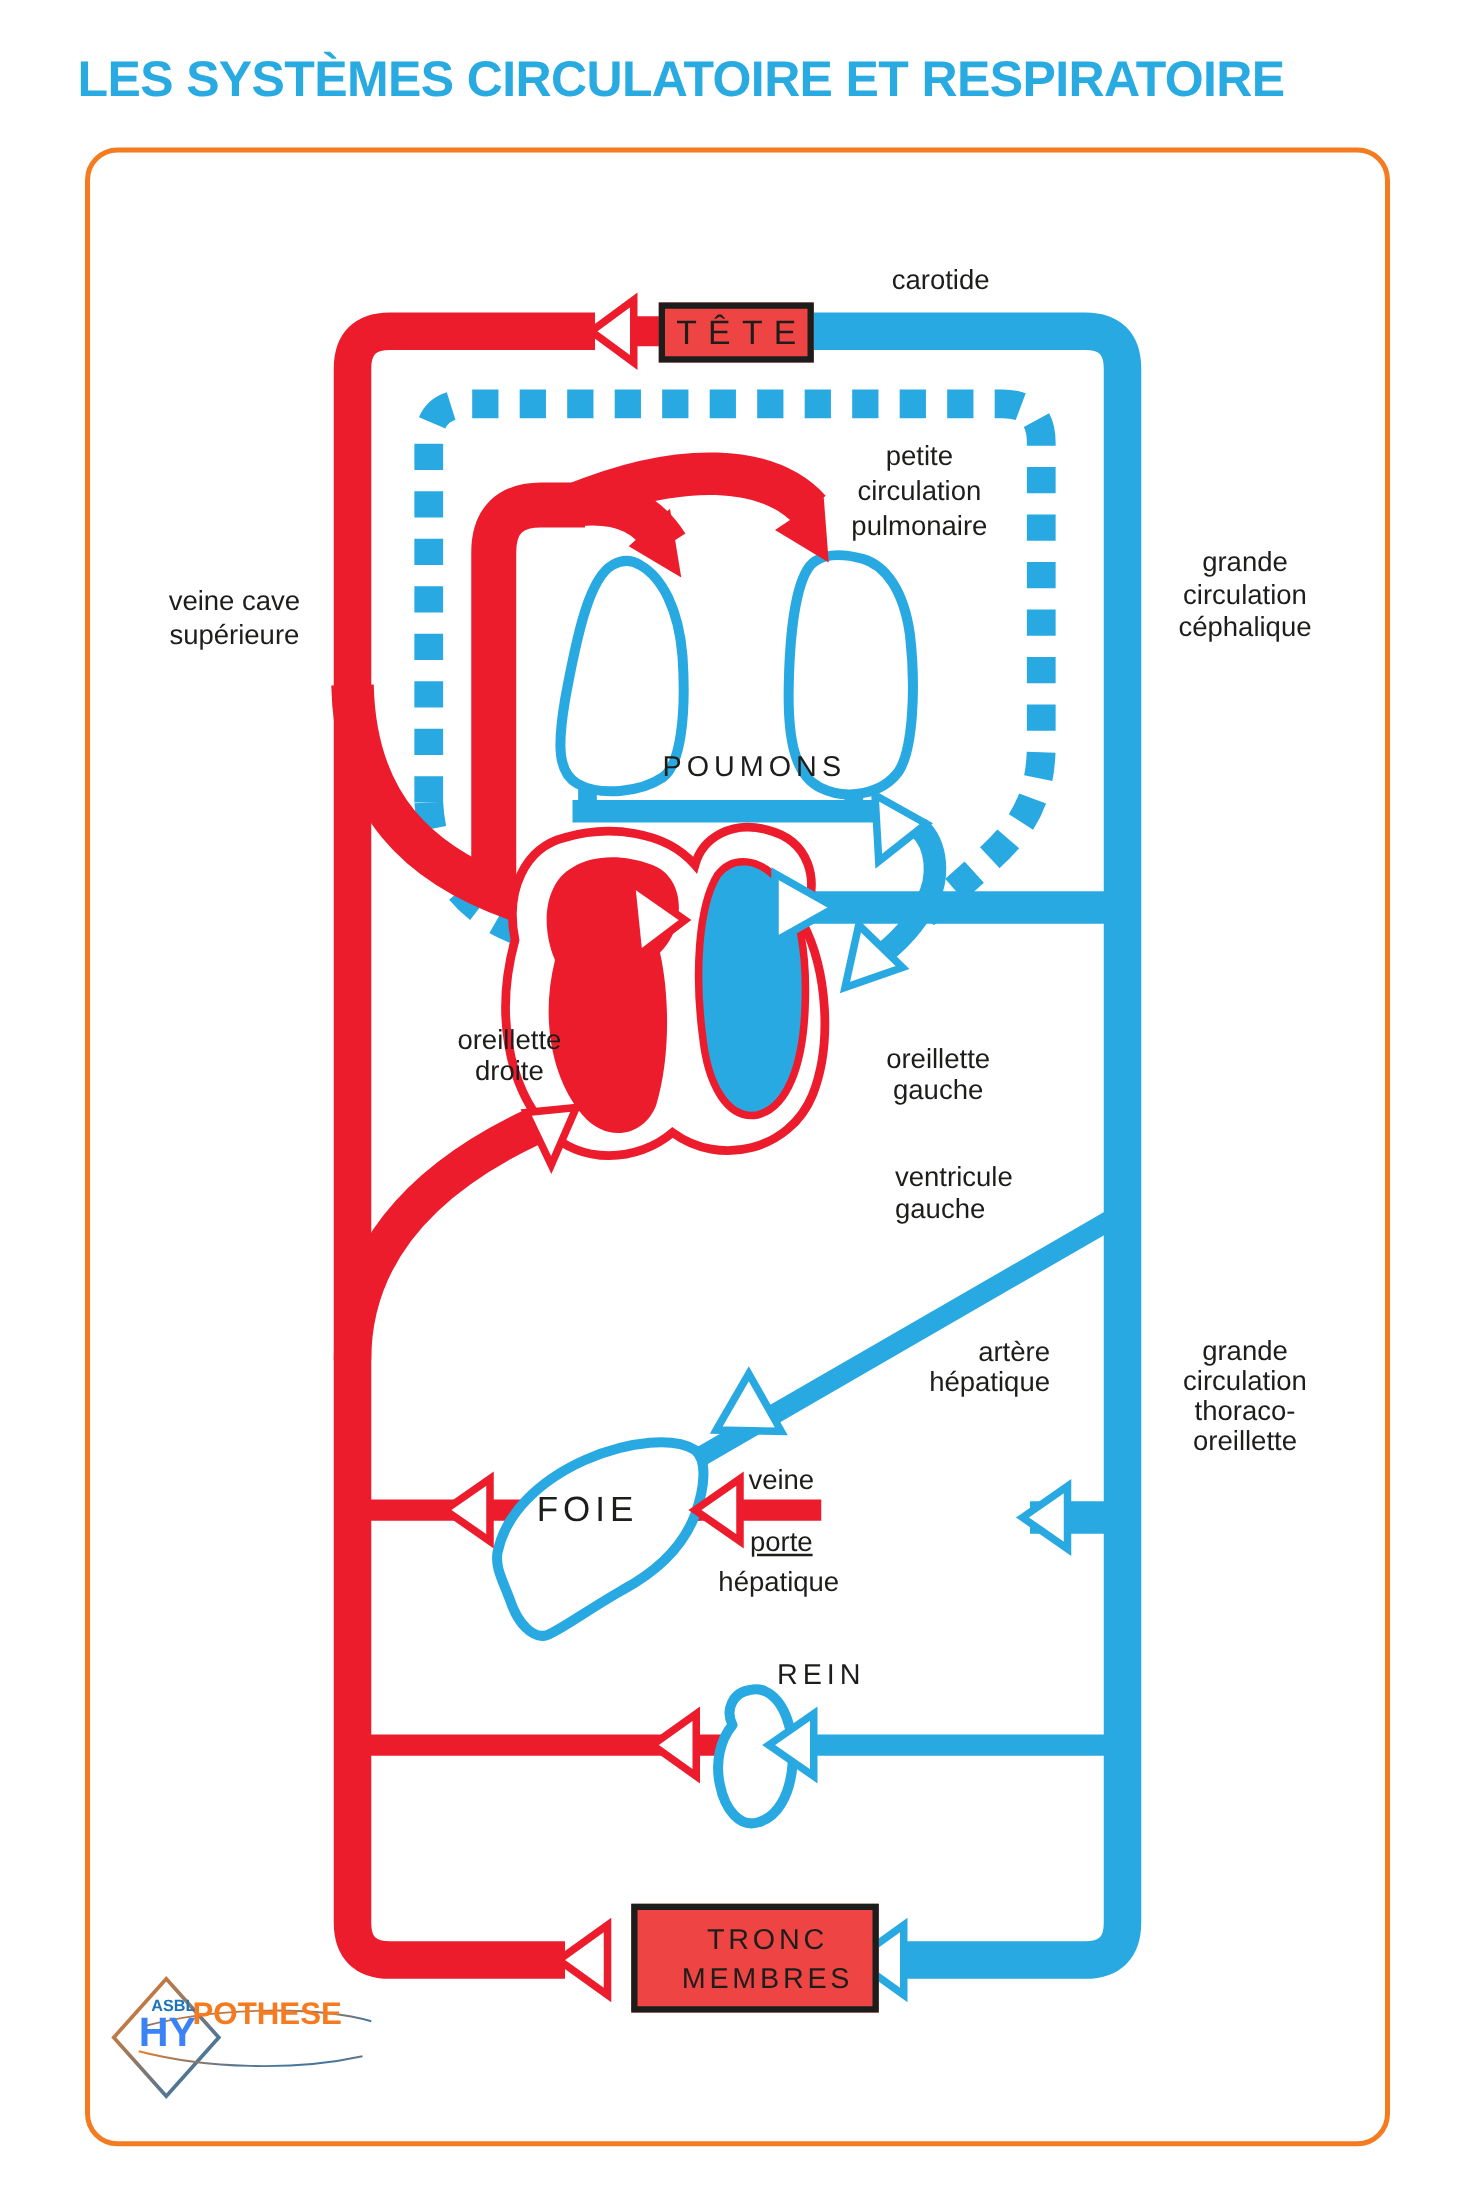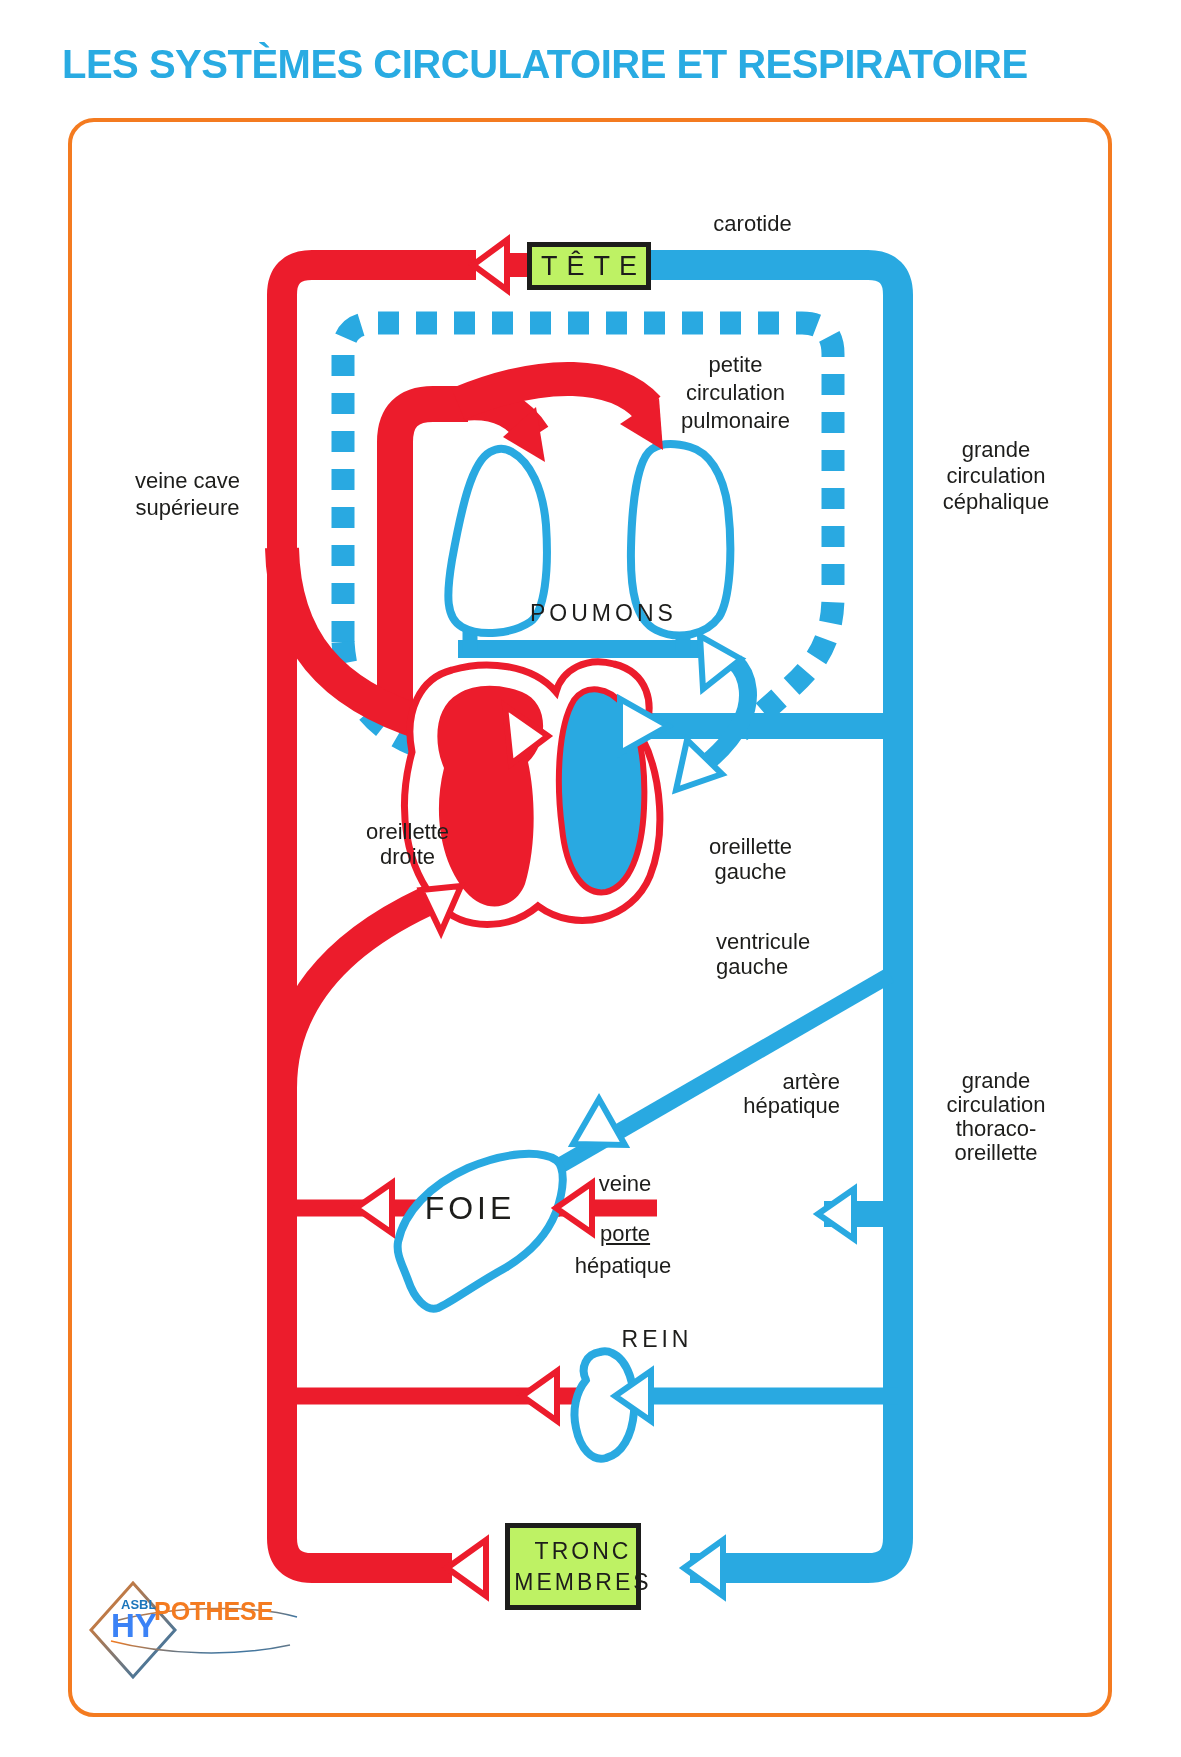--- a/index.html
+++ b/index.html
@@ -26,21 +26,21 @@
   .chamber-blue{fill:var(--blue);stroke:var(--red);stroke-width:6;}
   
   .lbl{position:absolute;font-size:22px;line-height:26px;text-align:center;}
   .lbl.small-caps{font-size:23px;letter-spacing:4px;}
   .lbl.left{text-align:left;}
   .lbl.right{text-align:right;margin-top:15px;}
   .lbl.lh24{line-height:24px;}
   .lbl.lh27{line-height:27px;}
   .lbl.lh28{line-height:28px;}
   
-  .nbox{position:absolute;background:#bef264;border:5px solid var(--ink);box-sizing:border-box;
+  .nbox{position:absolute;background:#ef4444;border:5px solid var(--ink);box-sizing:border-box;
         display:flex;flex-direction:column;align-items:center;justify-content:center;
         text-align:right;}
   .nbox .bl1{font-size:27px;letter-spacing:9px;text-indent:9px;}
   .nbox .bl2{font-size:21px;letter-spacing:2px;line-height:28px;}
   .nbox .bl3{font-size:23px;letter-spacing:3px;line-height:31px;}
   
   .logo{position:absolute;left:85px;top:1577px;width:225px;height:108px;}
   .logo svg{position:absolute;left:0;top:0;}
   .logo .asbl{position:absolute;left:36px;top:20px;font-size:13px;font-weight:bold;color:#1B75BB;}
   .logo .hy{position:absolute;left:26px;top:30px;font-size:33px;font-weight:bold;color:#3b82f6;}
@@ -122,21 +122,21 @@
       <polygon class="oarrow-blue" points="573,1144 599,1099 625,1145"></polygon>
       <polygon class="oarrow-blue" points="818,1214 854,1189 854,1239"></polygon>
       <polygon class="oarrow-blue" points="615,1396 651,1371 651,1421"></polygon>
       <polygon class="oarrow-blue" points="684,1568 723,1540 723,1596"></polygon>
     </g>
   </svg>
 
   <div class="nbox" style="left:527px;top:242px;width:124px;height:48px;">
     <div class="bl1">TÊTE</div>
   </div>
-  <div class="nbox" style="left:505px;top:1523px;width:136px;height:87px;padding-left:20px;">
+  <div class="nbox" style="left:505px;top:1523px;width:198px;height:87px;padding-left:20px;">
     <div class="bl3">TRONC</div>
     <div class="bl3">MEMBRES</div>
   </div>
 
   <div class="lbl" style="left:695px;top:211px;width:115px;">carotide</div>
 
   <div class="lbl lh28" style="left:653px;top:351px;width:165px;">
     <div>petite</div>
     <div>circulation</div>
     <div>pulmonaire</div>
@@ -175,21 +175,21 @@
     <div>hépatique</div>
   </div>
 
   <div class="lbl lh24" style="left:915px;top:1069px;width:162px;">
     <div>grande</div>
     <div>circulation</div>
     <div>thoraco-</div>
     <div>oreillette</div>
   </div>
 
-  <div class="lbl small-caps" style="left:420px;top:1195px;width:100px;font-size:32px;">FOIE</div>
+  <div class="lbl small-caps" style="left:420px;top:1195px;width:100px;font-size:28px;">FOIE</div>
 
   <div class="lbl" style="left:577px;top:1171px;width:96px;">veine</div>
   <div class="lbl" style="left:577px;top:1221px;width:96px;text-decoration:underline;">porte</div>
   <div class="lbl" style="left:560px;top:1253px;width:126px;">hépatique</div>
 
   <div class="lbl small-caps" style="left:607px;top:1326px;width:100px;">REIN</div>
 
   <div class="logo">
     <svg width="225" height="108" viewBox="0 0 225 108">
       <defs>

